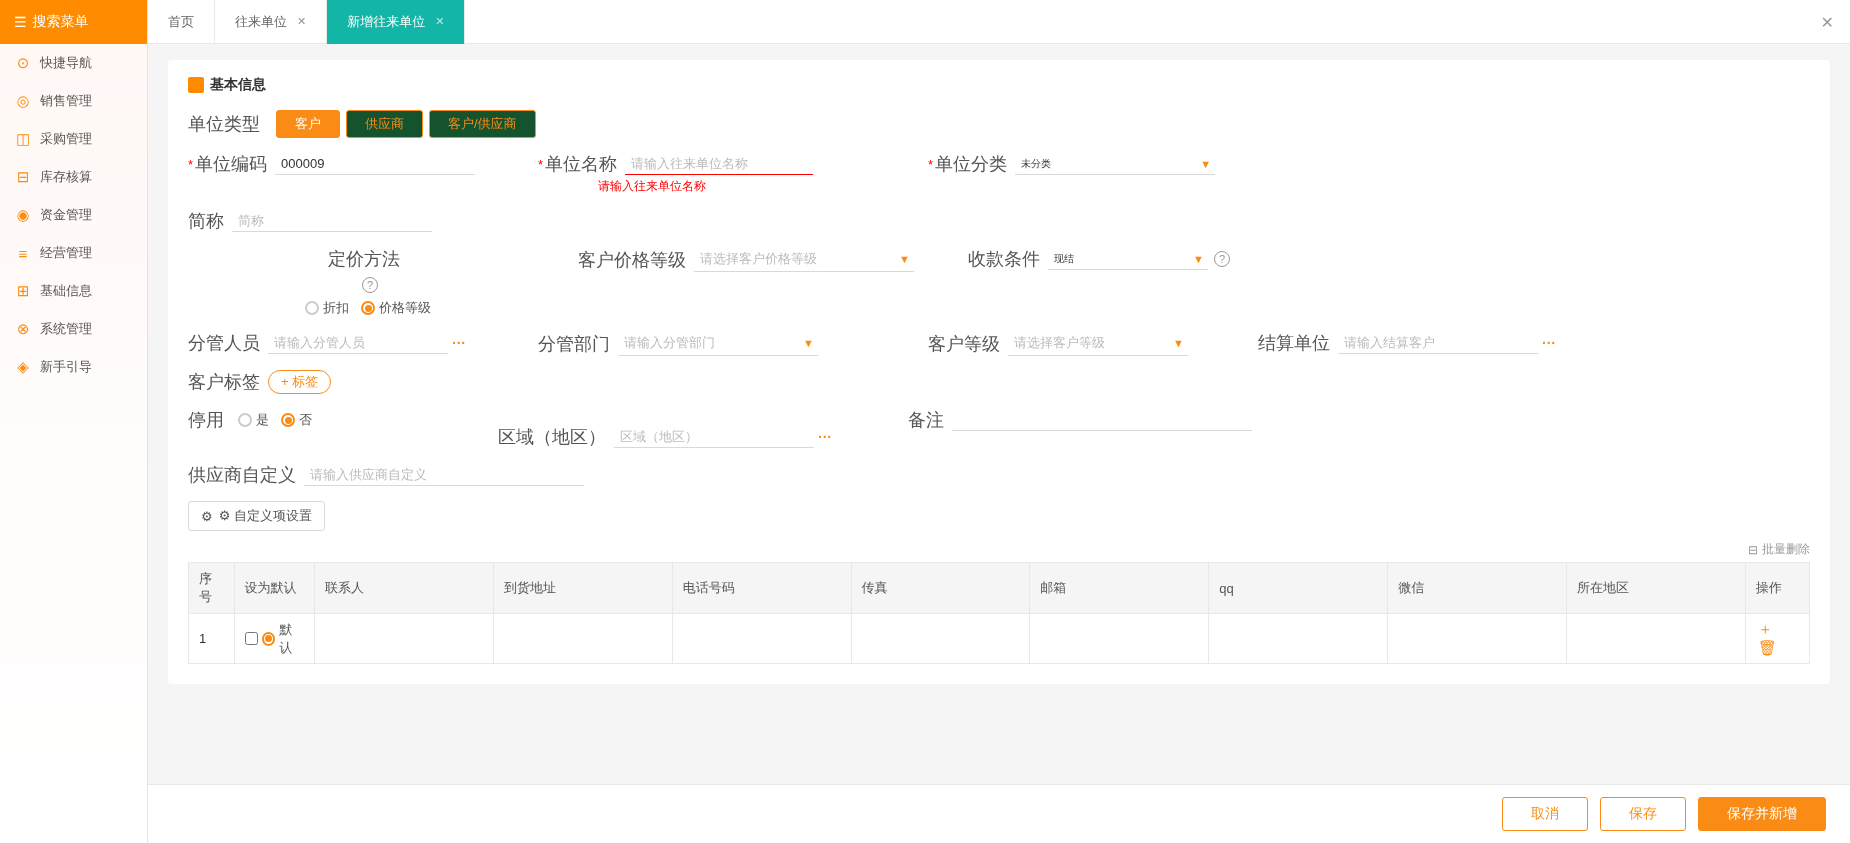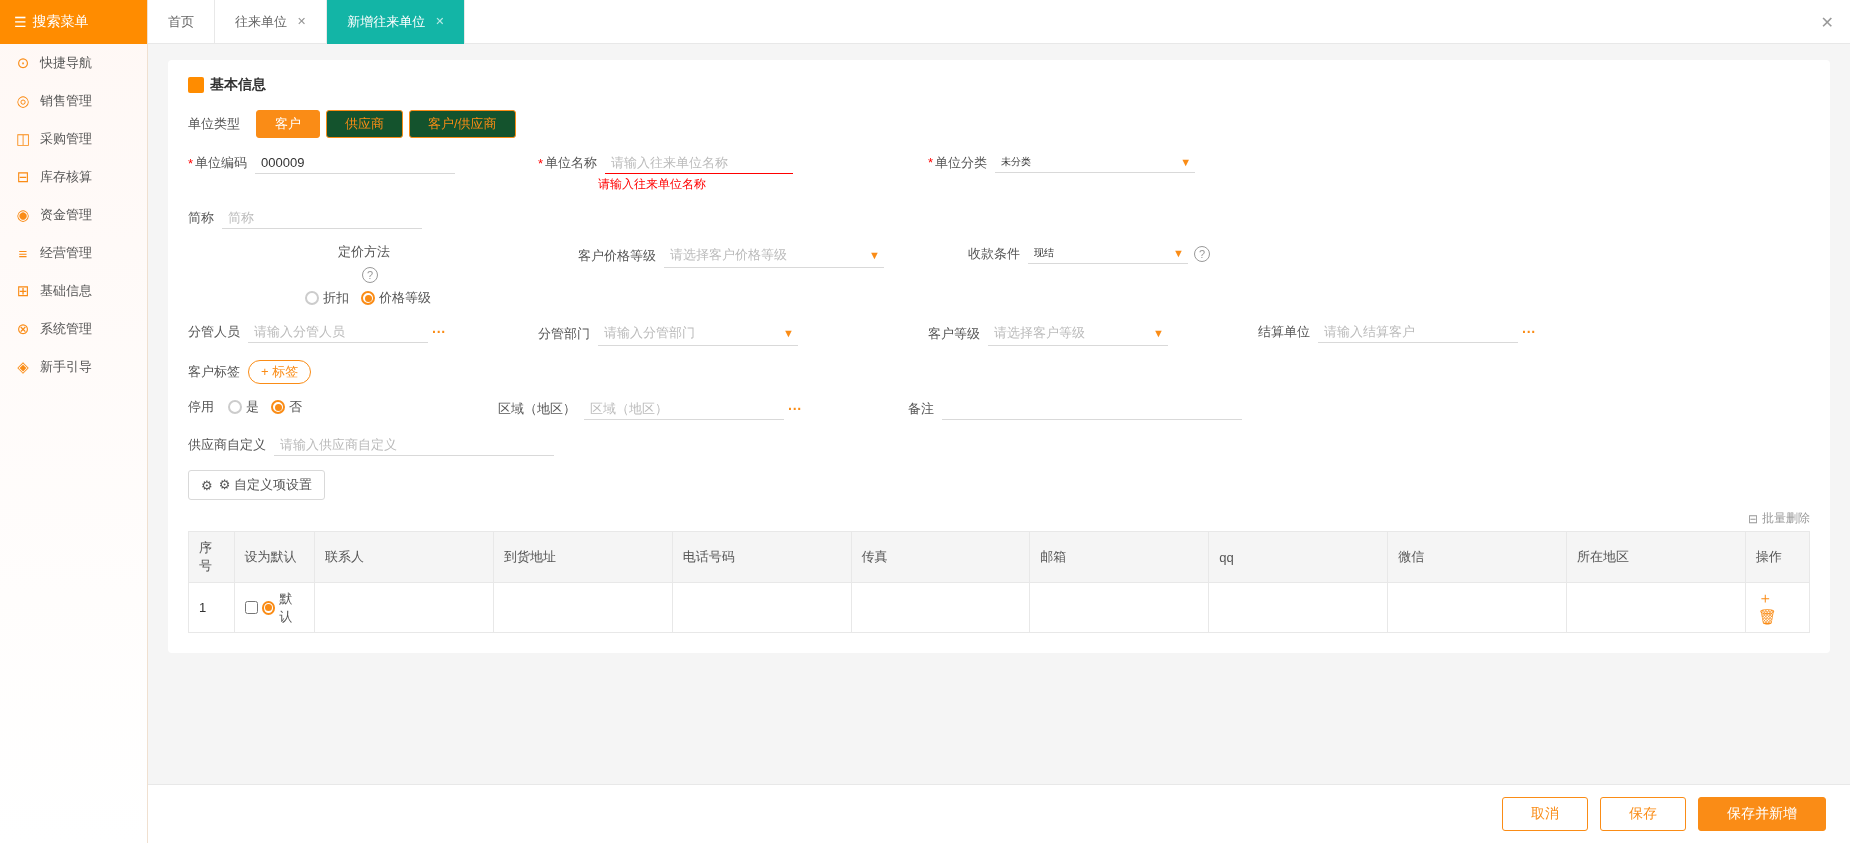--- a/index.html
+++ b/index.html
@@ -118,21 +118,21 @@
     
     .form-row {
       display: flex;
       align-items: flex-start;
       margin-bottom: 14px;
       gap: 0;
     }
     .form-label {
       color: #555;
       white-space: nowrap;
-      font-size: 13px;
+      font-size: 18px;
       margin-right: 8px;
       min-width: fit-content;
     }
     .required-star {
       color: #f00;
       margin-right: 2px;
     }
     .form-input {
       border: none;
       border-bottom: 1px solid #d9d9d9;
@@ -560,21 +560,21 @@
               <span>是</span>
             </div>
             <div class="radio-item">
               <span class="radio-circle checked"></span>
               <span>否</span>
             </div>
           </div>
         </div>
         <div class="divider-col"></div>
 
-        <div class="form-col" style="max-width:380px;">
+        <div class="form-col" style="max-width:380px;margin-top:17px;">
           <span class="form-label">区域（地区）</span>
           <input class="form-input" type="text" placeholder="区域（地区）" style="max-width: 200px;">
           <span class="ellipsis-btn">···</span>
         </div>
         <div class="divider-col"></div>
 
         <div class="form-col">
           <span class="form-label">备注</span>
           <input class="form-input" type="text" style="max-width: 300px;">
         </div>

